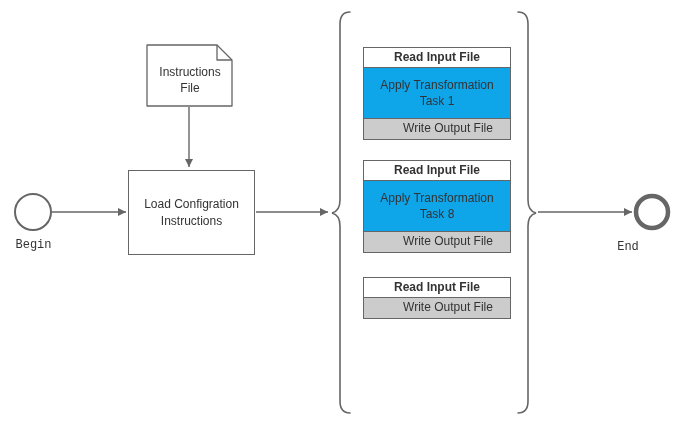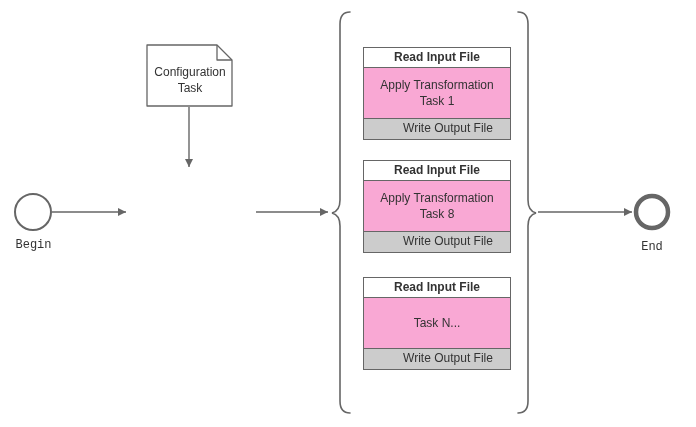--- a/index.html
+++ b/index.html
@@ -74,21 +74,21 @@
   .task-body {
     border: 1px solid var(--stroke);
     border-top: none;
     height: 51px;
     display: flex;
     align-items: center;
     justify-content: center;
     text-align: center;
     line-height: 1.35;
     padding: 2px 10px;
-    background: #f9a8d4;
+    background: #0ea5e9;
   }
   .task-footer {
     border: 1px solid var(--stroke);
     border-top: none;
     height: 21px;
     line-height: 19px;
     text-align: center;
     background: var(--footer_bg);
     padding-left: 22px;
   }
@@ -117,37 +117,39 @@
     <path d="M350,12 Q340,12 340,24 L340,200 Q340,211 332,213 Q340,215 340,226 L340,401 Q340,413 350,413" fill="none" stroke="#666666" stroke-width="1.6" stroke-linecap="round"></path>
 
     <path d="M518,12 Q528,12 528,24 L528,200 Q528,211 536,213 Q528,215 528,226 L528,401 Q528,413 518,413" fill="none" stroke="#666666" stroke-width="1.6" stroke-linecap="round"></path>
 
     <line x1="52" y1="212" x2="126" y2="212" stroke="#666666" stroke-width="1.4" marker-end="url(#arrow)"></line>
     <line x1="189" y1="107" x2="189" y2="167" stroke="#666666" stroke-width="1.4" marker-end="url(#arrow)"></line>
     <line x1="256" y1="212" x2="328" y2="212" stroke="#666666" stroke-width="1.4" marker-end="url(#arrow)"></line>
     <line x1="538" y1="212" x2="632" y2="212" stroke="#666666" stroke-width="1.4" marker-end="url(#arrow)"></line>
   </svg>
 
-  <div class="shape-text" style="left:150px; top:58px; width:80px; height:44px;">Configuration Task</div>
+  <div class="shape-text" style="left:150px; top:58px; width:80px; height:44px;">Instructions File</div>
 
+  <div class="load-box">
+    <span>Load Configration Instructions</span>
+  </div>
 
   <div class="task task-1">
     <div class="task-header">Read Input File</div>
     <div class="task-body">Apply Transformation Task 1</div>
     <div class="task-footer">Write Output File</div>
   </div>
 
   <div class="task task-2">
     <div class="task-header">Read Input File</div>
     <div class="task-body">Apply Transformation Task 8</div>
     <div class="task-footer">Write Output File</div>
   </div>
 
   <div class="task task-3">
     <div class="task-header">Read Input File</div>
-    <div class="task-body">Task N...</div>
     <div class="task-footer">Write Output File</div>
   </div>
 
   <div class="node-label" style="left:11px; top:238px; width:45px;">Begin</div>
-  <div class="node-label" style="left:632px; top:240px; width:40px;">End</div>
+  <div class="node-label" style="left:608px; top:240px; width:40px;">End</div>
 
 </div>
 
 </body></html>

